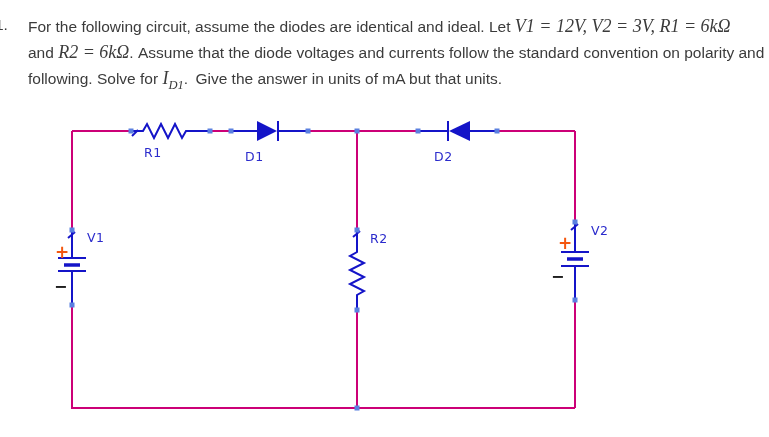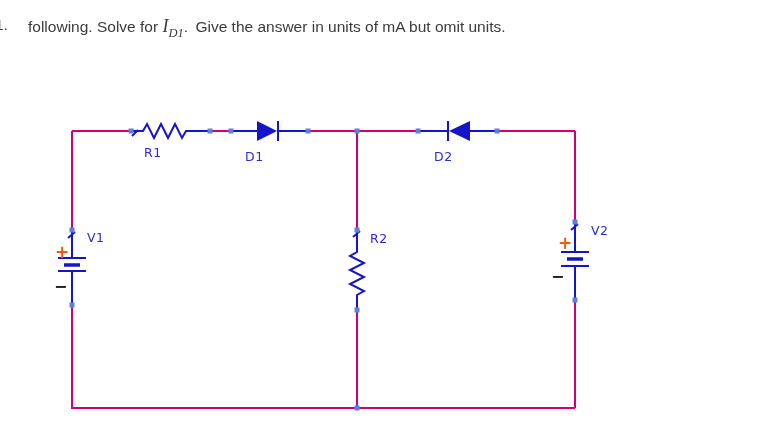--- a/index.html
+++ b/index.html
@@ -28,21 +28,23 @@
        font-size:12.5px;letter-spacing:0.5px;}
   .plus{fill:var(--plus);font-family:"DejaVu Sans",sans-serif;font-size:17px;font-weight:700;}
   .minus{fill:var(--minus);font-family:"DejaVu Sans",sans-serif;font-size:16px;font-weight:700;}
 </style>
 </head>
 <body>
 
 <div class="problem">
   <span class="prob-number">1.</span>
   <div>
-      <div class="prob-line"><span class="txt">following. Solve for </span><span class="math">I<sub>D1</sub></span><span class="txt">.  Give the answer in units of mA but omit units.</span></div>
+      <div class="prob-line"><span class="txt">For the following circuit, assume the diodes are identical and ideal. Let </span><span class="math">V1 = 12V, V2 = 3V, R1 = 6kΩ</span></div>
+      <div class="prob-line"><span class="txt">and </span><span class="math">R2 = 6kΩ</span><span class="txt">. Assume that the diode voltages and currents follow the standard convention on polarity and</span></div>
+      <div class="prob-line"><span class="txt">following. Solve for </span><span class="math">I<sub>D1</sub></span><span class="txt">.  Give the answer in units of mA but that units.</span></div>
     </div>
 </div>
 
 <svg class="circuit" width="769" height="437" viewBox="0 0 769 437">
 
   <path class="wire" d="
     M72,131 H131  M210,131 H231  M308,131 H418  M497,131 H575
     M72,131 V230  M72,305 V408
     M575,131 V222 M575,300 V408
     M357,131 V230 M357,310 V408

